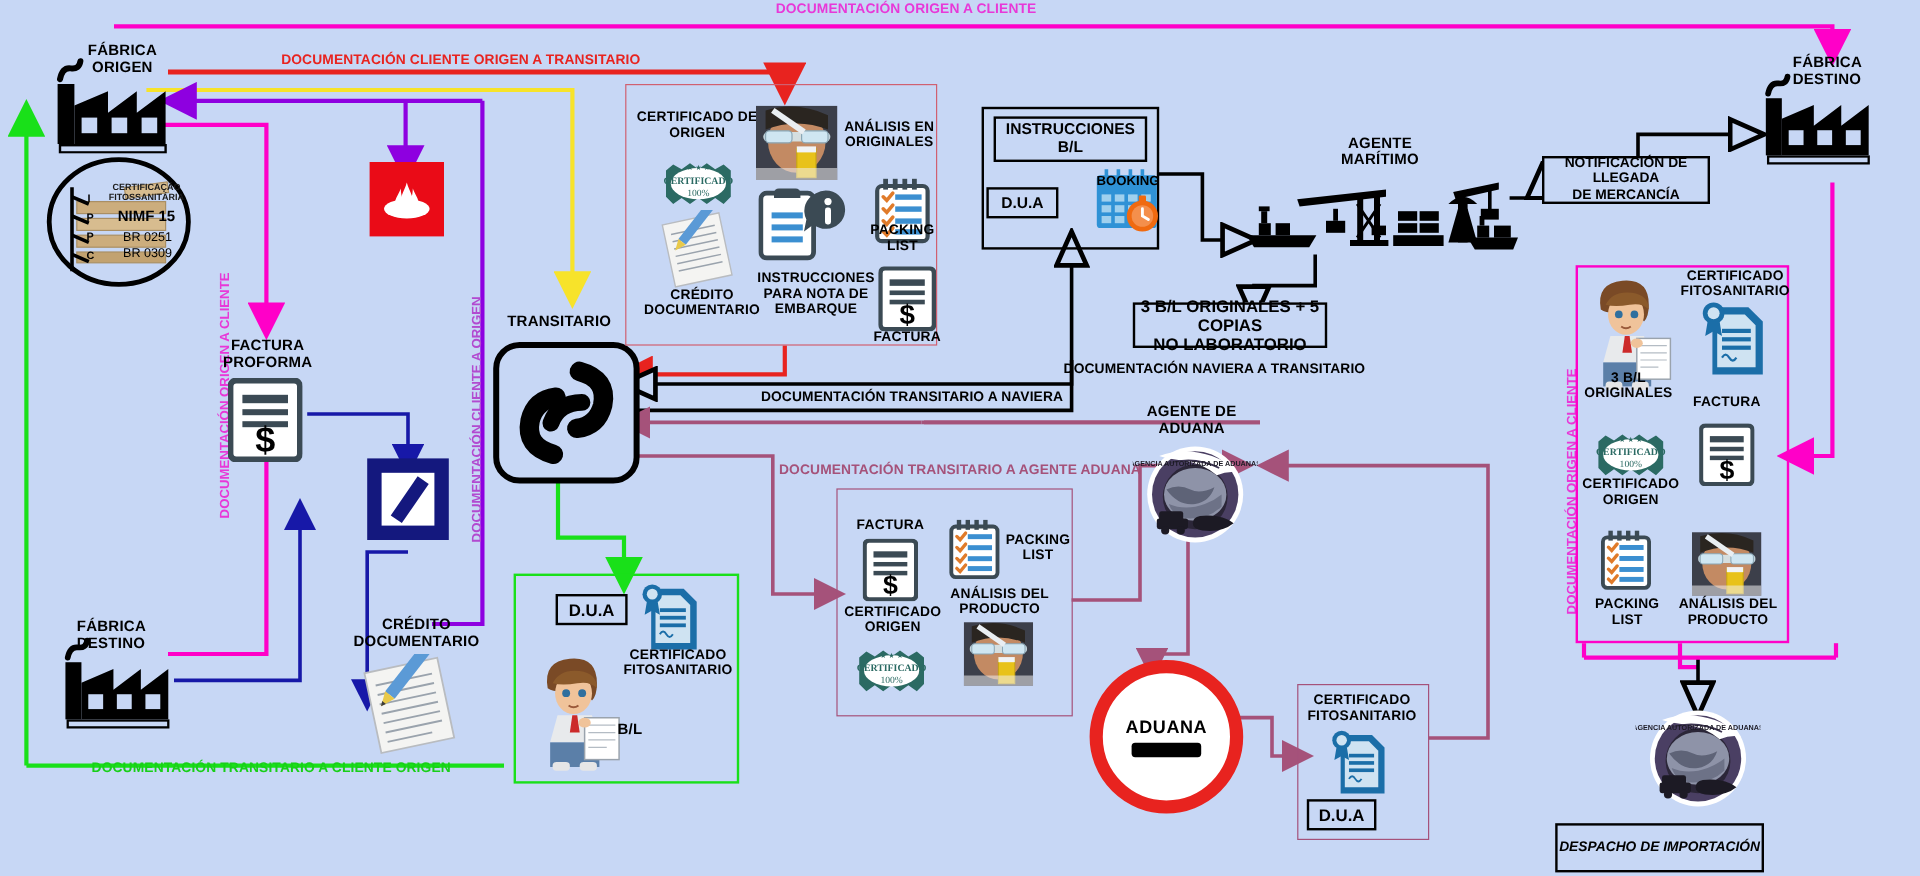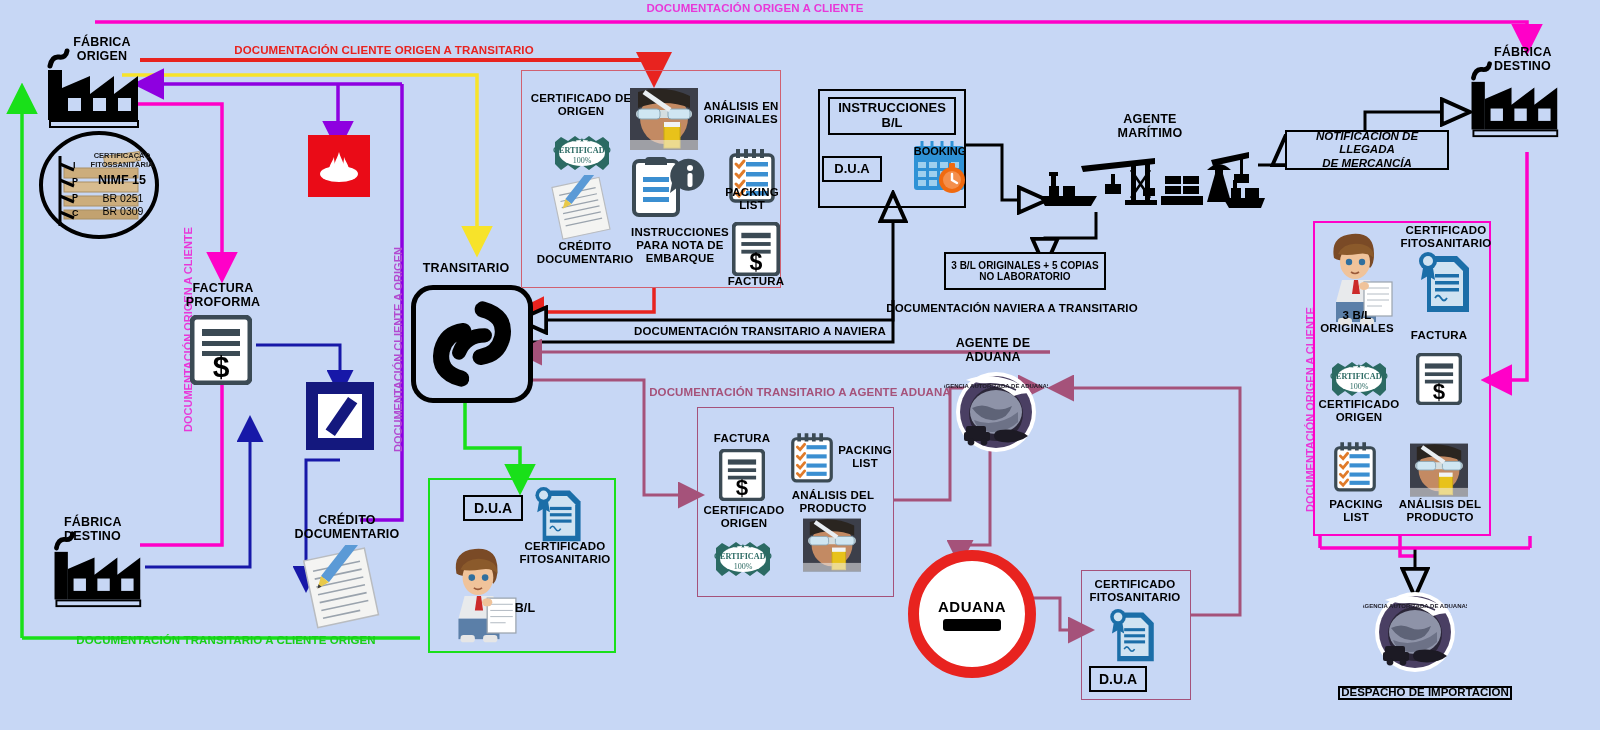--- a/index.html
+++ b/index.html
@@ -460,28 +460,28 @@
       <rect x="205" y="18" width="3" height="18" fill="#000"></rect>
       <rect x="199" y="34" width="15" height="9" fill="#000"></rect>
 
       <path d="M188,58 L194,68 L226,68 L230,58 Z" fill="#000"></path>
       <rect x="196" y="48" width="10" height="10" fill="#000"></rect>
       <rect x="210" y="48" width="14" height="10" fill="#000"></rect>
       <rect x="198" y="40" width="4" height="8" fill="#000"></rect>
     </svg>
   </div>
 
-  <div class="kbox" style="left:944px;top:252px;width:162px;height:38px;font-size:10px;">
+  <div class="kbox" style="left:944px;top:252px;width:162px;height:38px;font-size:14px;">
     <div>
       <div>3 B/L ORIGINALES + 5 COPIAS</div>
       <div>NO LABORATORIO</div>
     </div>
   </div>
 
-  <div class="kbox" style="left:1285px;top:130px;width:164px;height:40px;font-size:11.5px;font-style:italic;">
+  <div class="kbox" style="left:1285px;top:130px;width:140px;height:40px;font-size:11.5px;">
     <div>
       <div>NOTIFICACIÓN DE LLEGADA</div>
       <div>DE MERCANCÍA</div>
     </div>
   </div>
 
   <div class="node" style="left:1462px;top:60px;width:100px;height:78px;">
     <svg width="100" height="78" viewBox="0 0 105 80">
       <path d="M12,18 q2,-10 9,-9 q7,1 8,-6" fill="none" stroke="#000" stroke-width="5" stroke-linecap="round"></path>
       <rect x="10" y="22" width="14" height="50" fill="#000"></rect>
@@ -794,15 +794,15 @@
       <g fill="#1c1a24">
         <rect x="22" y="58" width="20" height="12" rx="2"></rect>
         <rect x="20" y="64" width="26" height="9" rx="2"></rect>
         <circle cx="27" cy="74" r="3.4"></circle>
           <circle cx="40" cy="74" r="3.4"></circle>
       </g>
       <path d="M56,62 q18,-2 28,6 q-10,8 -26,6 q-8,-1 -8,-6 q0,-5 6,-6 z" fill="#1c1a24"></path>
       <text x="52" y="20" text-anchor="middle" font-family="Liberation Sans, sans-serif" font-size="6" font-weight="bold" fill="#1c1a24">AGENCIA AUTORIZADA DE ADUANAS</text>
     </svg>
   </div>
-  <div class="kbox" style="left:1338px;top:686px;width:174px;height:14px;font-size:11.5px;">DESPACHO DE IMPORTACIÓN</div>
+  <div class="kbox" style="left:1296px;top:686px;width:174px;height:41px;font-size:11.5px;font-style:italic;">DESPACHO DE IMPORTACIÓN</div>
 
 </div>
 
 </body></html>

